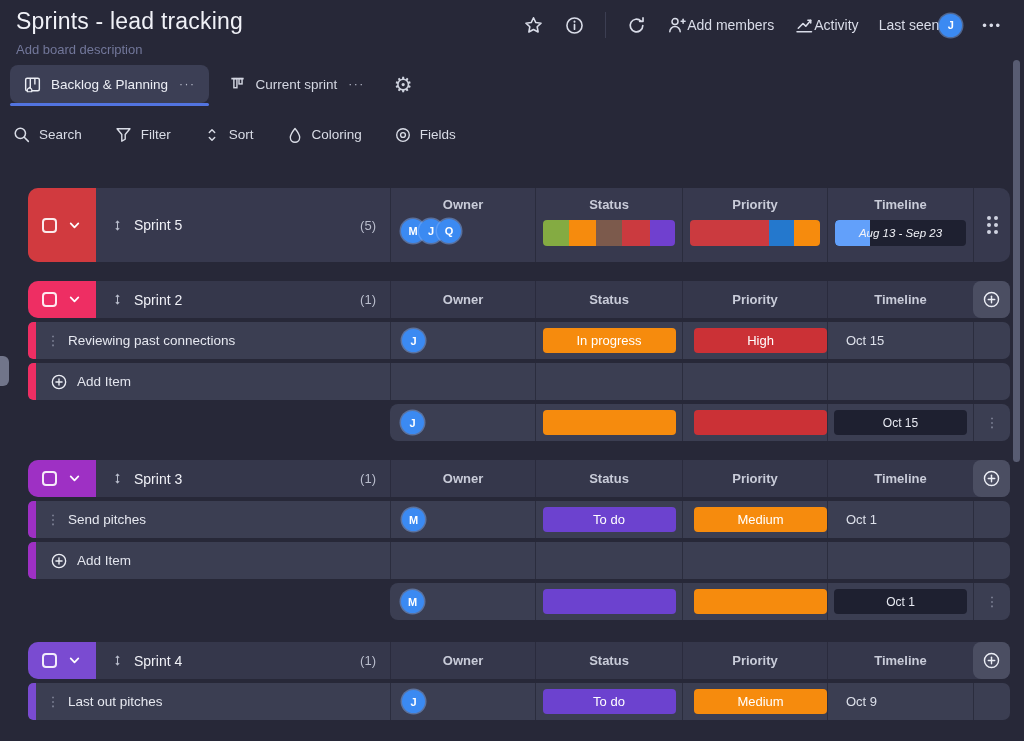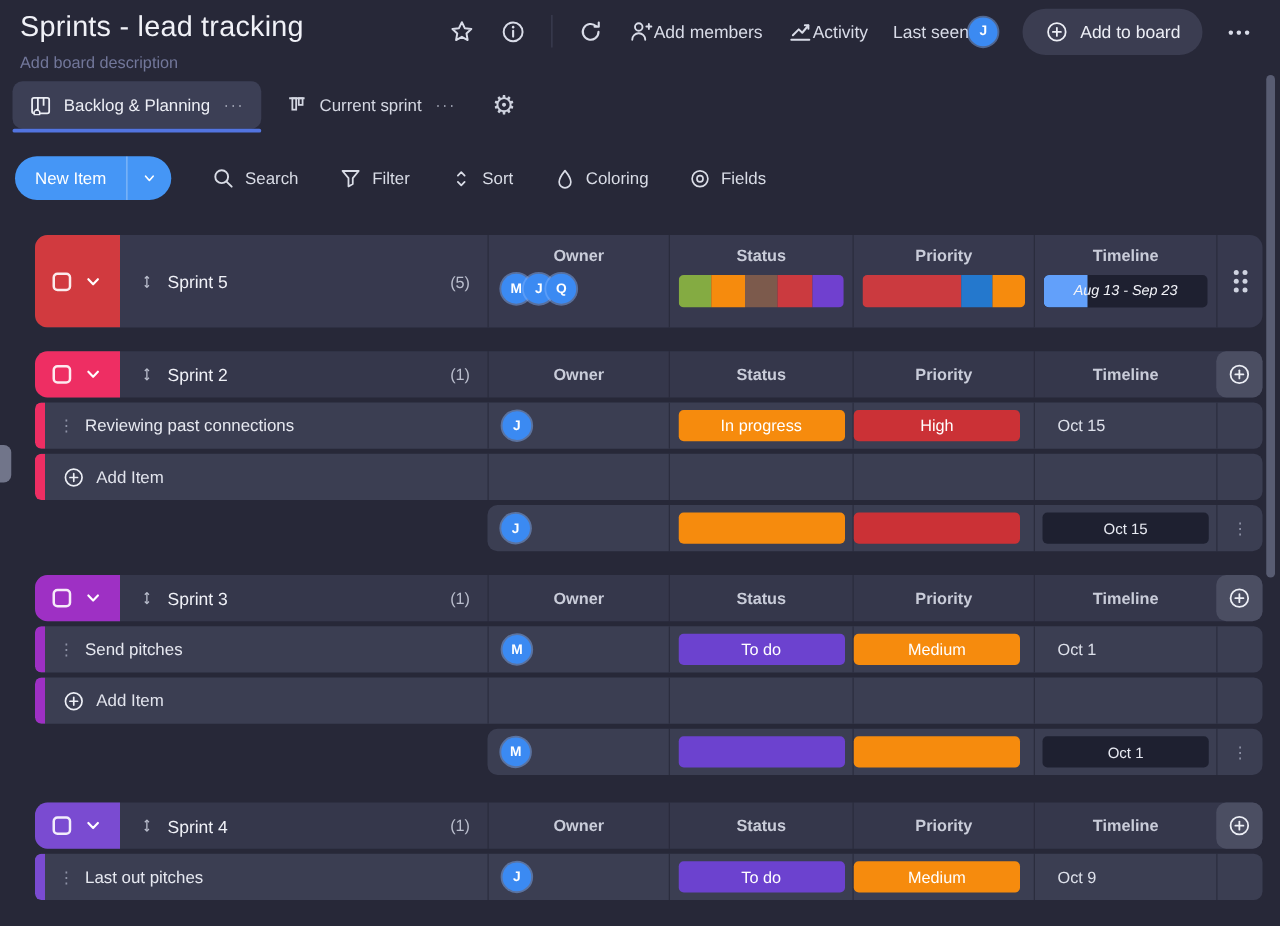--- a/index.html
+++ b/index.html
@@ -66,21 +66,21 @@
   .add-col-btn { width:37px; flex:none; background:#4b4e62; border-radius:8px; display:flex; align-items:center; justify-content:center; color:#eceef5; cursor:pointer; }
 
   
   .row { display:flex; height:37px; background:#3b3e52; border-radius:5px 7px 7px 5px; overflow:hidden; margin-bottom:4px; }
   .strip { width:8px; flex:none; border-radius:5px 0 0 5px; }
   .r-name { width:354px; flex:none; display:flex; align-items:center; }
   .dots-v { width:14px; text-align:center; color:#8e92a6; font-size:13px; margin:0 8px 0 10px; cursor:pointer; }
   .item-name { font-size:13.5px; color:#e6e8f0; }
   .r-owner { width:145px; flex:none; display:flex; align-items:center; padding-left:11px; }
   .r-status { width:147px; flex:none; display:flex; align-items:center; justify-content:center; }
-  .r-priority { width:145px; flex:none; display:flex; align-items:center; justify-content:flex-start; }
+  .r-priority { width:145px; flex:none; display:flex; align-items:center; justify-content:flex-end; }
   .r-timeline { width:146px; flex:none; display:flex; align-items:center; padding-left:18px; font-size:13px; color:#dde0ea; }
   .r-last { width:37px; flex:none; display:flex; align-items:center; justify-content:center; }
   .pill { width:133px; height:25px; border-radius:4px; display:flex; align-items:center; justify-content:center; font-size:13px; color:#fff; cursor:pointer; }
   .add-item-lbl { font-size:13.5px; color:#e2e4ed; margin-left:9px; }
   .add-item-icon { margin-left:14px; color:#eceef5; display:flex; }
 
   
   .summary { display:flex; height:37px; background:#3b3e52; border-radius:8px; overflow:hidden; margin-left:362px; width:620px; }
   .s-bar { width:133px; height:25px; border-radius:4px; }
   .date-pill { width:133px; height:25px; border-radius:4px; background:#1e2030; display:flex; align-items:center; justify-content:center; font-size:12px; color:#e8eaf2; }
@@ -196,26 +196,20 @@
   <span class="h-act">
     <svg class="ic" width="20" height="20">
         <use href="#i-activity"></use>
       </svg>
     <span>Activity</span>
   </span>
   <span class="h-act">
     <span>Last seen</span>
     <span class="avatar">J</span>
   </span>
-  <span class="add-to-board">
-    <svg class="ic" width="19" height="19">
-        <use href="#i-plus-circle"></use>
-      </svg>
-    <span>Add to board</span>
-  </span>
   <span class="more-h">•••</span>
 </div>
 
 <div class="tabbar">
   <div class="tab active">
     <svg class="ic" width="19" height="19">
         <use href="#i-board"></use>
       </svg>
     <span>Backlog &amp; Planning</span>
     <span class="tab-more">···</span>
@@ -225,28 +219,20 @@
     <svg class="ic" width="19" height="19">
         <use href="#i-sprint"></use>
       </svg>
     <span>Current sprint</span>
     <span class="tab-more">···</span>
   </div>
   <span class="gear-btn">⚙</span>
 </div>
 
 <div class="toolbar">
-  <div class="new-item-btn" style="background: rgb(69, 150, 246);">
-    <span class="nib-main">New Item</span>
-    <span class="nib-caret">
-        <svg class="ic" width="15" height="15" style="color:#fff">
-          <use href="#i-caret-down"></use>
-        </svg>
-      </span>
-  </div>
   <span class="tool">
     <svg class="ic" width="19" height="19">
         <use href="#i-search"></use>
       </svg>
     <span>Search</span>
   </span>
   <span class="tool">
     <svg class="ic" width="19" height="19">
         <use href="#i-filter"></use>
       </svg>

